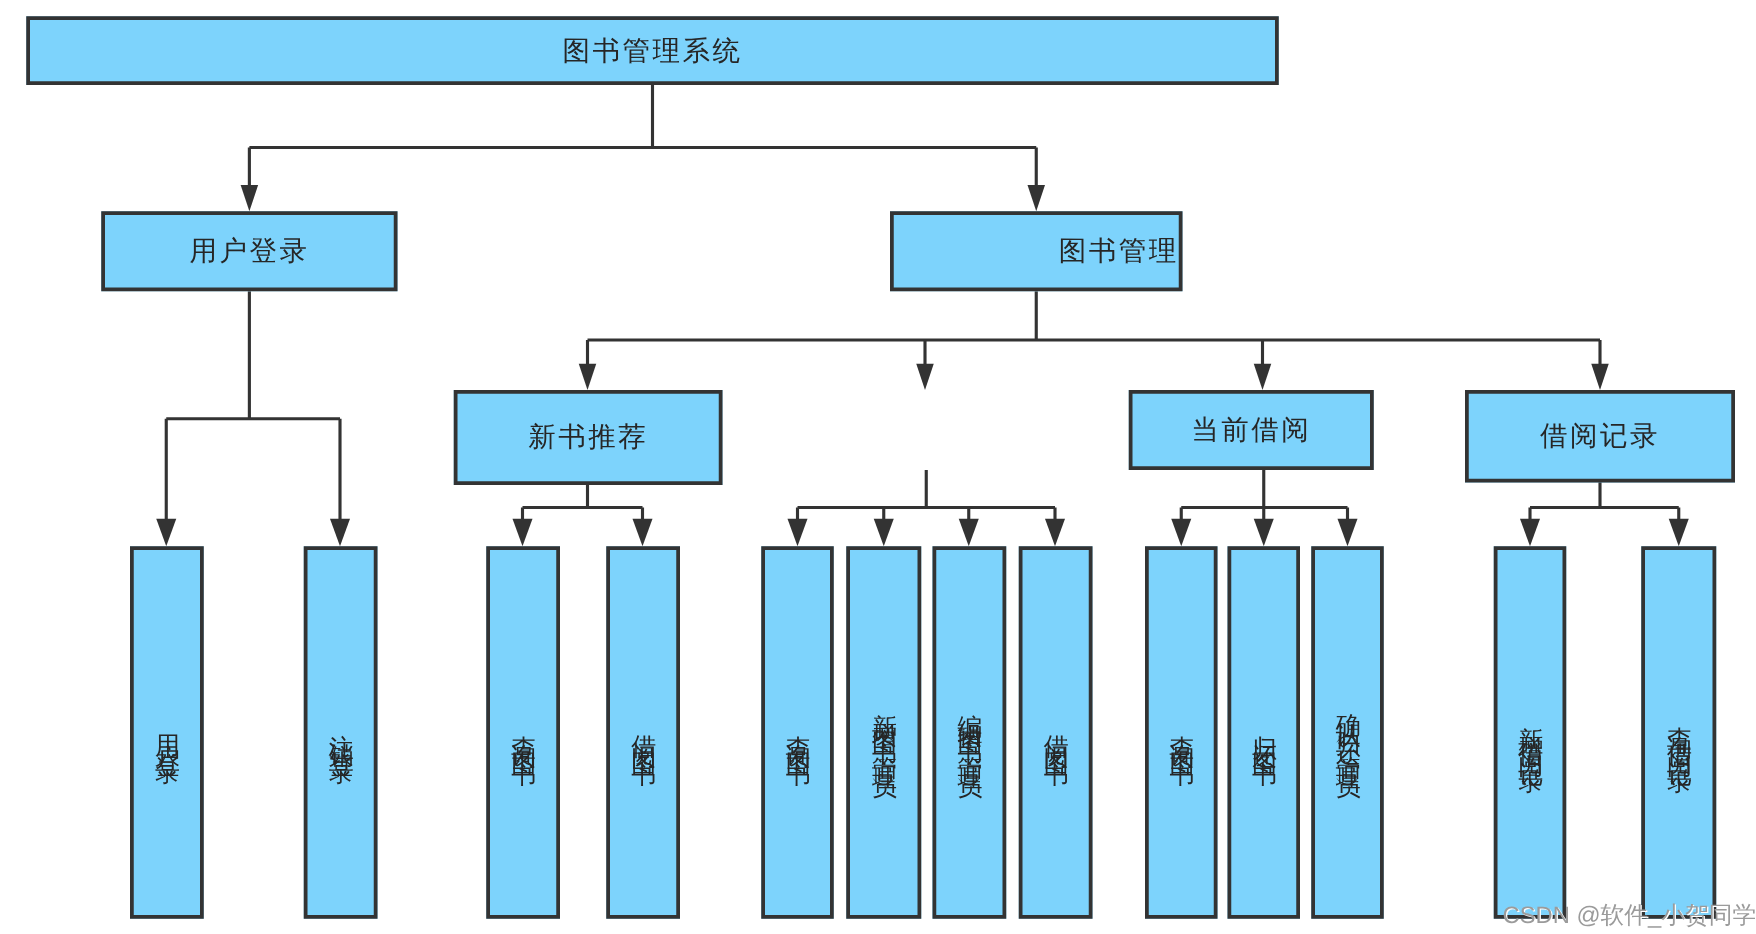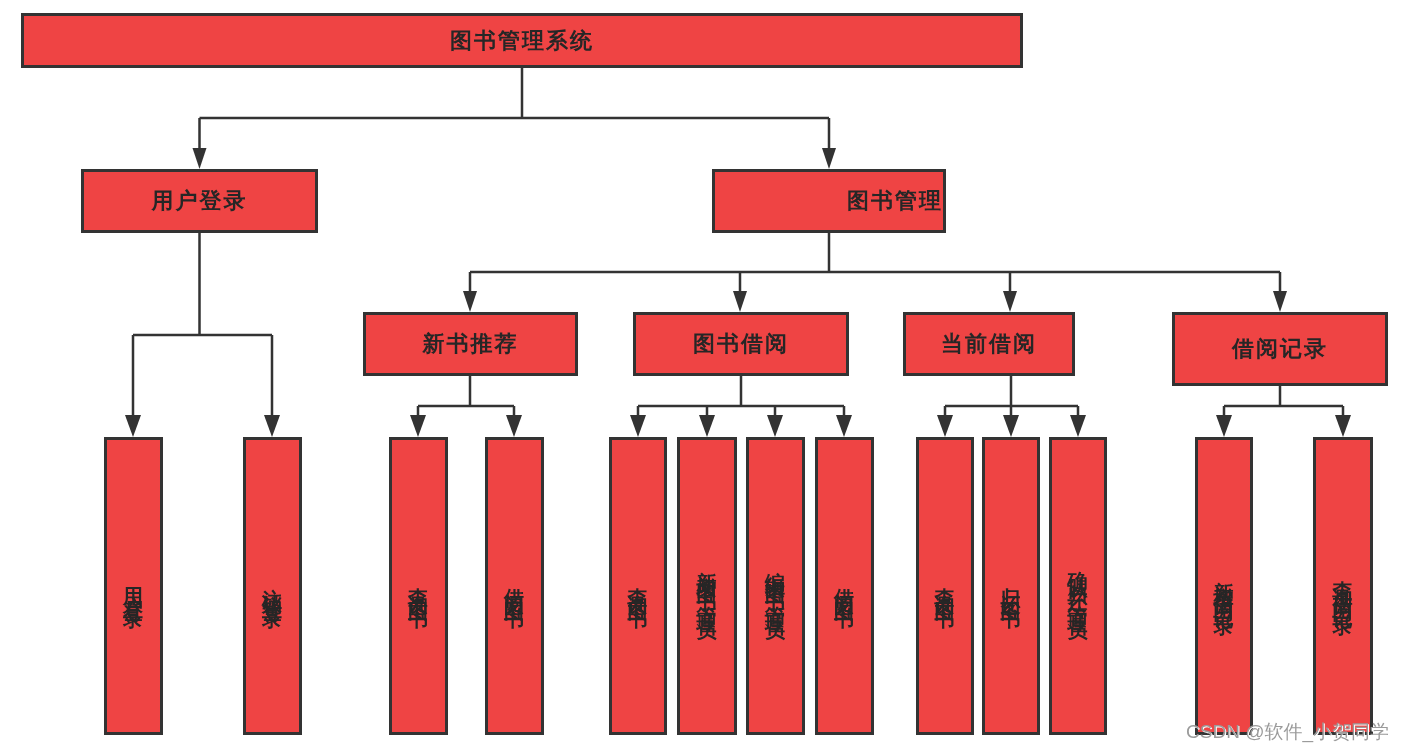--- a/index.html
+++ b/index.html
@@ -19,43 +19,42 @@
     position: absolute;
     left: 0;
     top: 0;
     width: 1405px;
     height: 747px;
   }
   .node {
     position: absolute;
     box-sizing: border-box;
     border: 3px solid #333333;
-    background: #ef4444;
+    background: #7dd3fc;
     display: flex;
     align-items: center;
     justify-content: center;
     color: #262626;
-    font-weight: bold;
   }
   .node.h span {
     font-size: 22px;
     letter-spacing: 2px;
     white-space: nowrap;
   }
   .node.v span {
     writing-mode: vertical-rl;
     text-orientation: mixed;
     font-size: 20px;
     letter-spacing: 7px;
     line-height: 1;
     white-space: nowrap;
   }
   .watermark {
     position: absolute;
-    right: 16px;
+    right: 0;
     bottom: 2px;
     font-size: 19px;
     color: #9b9b9b;
     text-shadow: 1px 1px 0 #ffffff;
     white-space: nowrap;
     margin-top: 16px;
   }
 </style>
 </head>
 <body>
@@ -113,27 +112,24 @@
     <span>图书管理系统</span>
   </div>
 
   <div class="node h" style="left:81px; top:169px; width:237px; height:64px;">
     <span>用户登录</span>
   </div>
   <div class="node h" style="left:712px; top:169px; width:234px; height:64px;justify-content:flex-end;">
     <span>图书管理</span>
   </div>
 
-  <div class="node h" style="left:363px; top:312px; width:215px; height:64px;">
+  <div class="node h" style="left:363px; top:312px; width:215px; height:76px;">
     <span>新书推荐</span>
   </div>
-  <div class="node h" style="left:633px; top:312px; width:216px; height:64px;">
-    <span>图书借阅</span>
-  </div>
-  <div class="node h" style="left:903px; top:312px; width:172px; height:64px;align-items:center;">
+  <div class="node h" style="left:903px; top:312px; width:196px; height:64px;align-items:center;">
     <span>当前借阅</span>
   </div>
   <div class="node h" style="left:1172px; top:312px; width:216px; height:74px;">
     <span>借阅记录</span>
   </div>
 
   <div class="node v" style="left:104px; top:437px; width:59px; height:298px;">
     <span>用户登录</span>
   </div>
   <div class="node v" style="left:243px; top:437px; width:59px; height:298px;">

